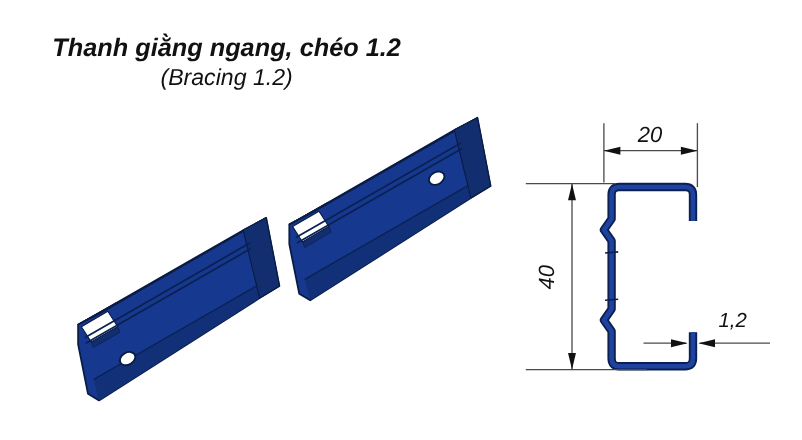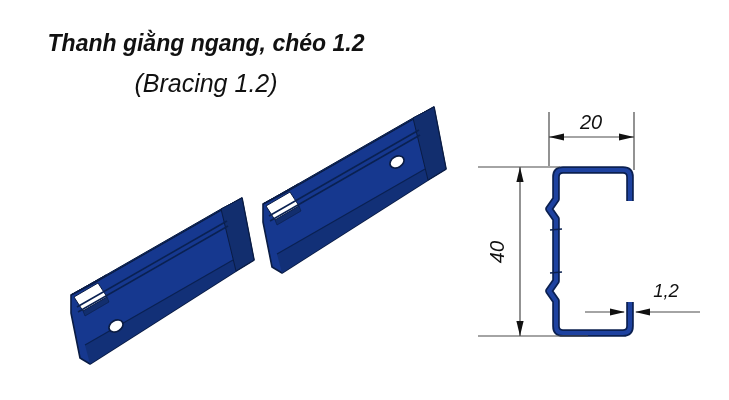--- a/index.html
+++ b/index.html
@@ -17,21 +17,21 @@
   }
   .title-block{
     position:absolute;left:26px;top:30px;width:360px;text-align:center;
     color:var(--ink);line-height:1.15;
   }
   .title-main{
     font-size:23px;font-weight:bold;font-style:italic;letter-spacing:0px;
     white-space:nowrap;
   }
   .title-sub{
-    font-size:25px;font-style:italic;margin-top:13px;
+    font-size:21px;font-style:italic;margin-top:3px;
   }
   svg{position:absolute;left:0;top:0;}
   .sil{fill:var(--steel-front);stroke:var(--outline);stroke-width:1.6;stroke-linejoin:round;}
   .ftop{fill:var(--steel-top);stroke:var(--outline);stroke-width:1;stroke-linejoin:round;}
   .fcap{fill:var(--steel-dark);stroke:var(--outline);stroke-width:1;stroke-linejoin:round;}
   .fstrip{fill:var(--steel-strip);}
   .notch{fill:var(--paper);stroke:var(--outline);stroke-width:1;stroke-linejoin:round;}
   .inner{fill:var(--steel-dark);stroke:var(--outline);stroke-width:.6;}
   .lipstrip{fill:var(--steel-top);stroke:var(--outline);stroke-width:.8;}
   .groove{stroke:var(--groove);stroke-width:1.6;fill:none;}

